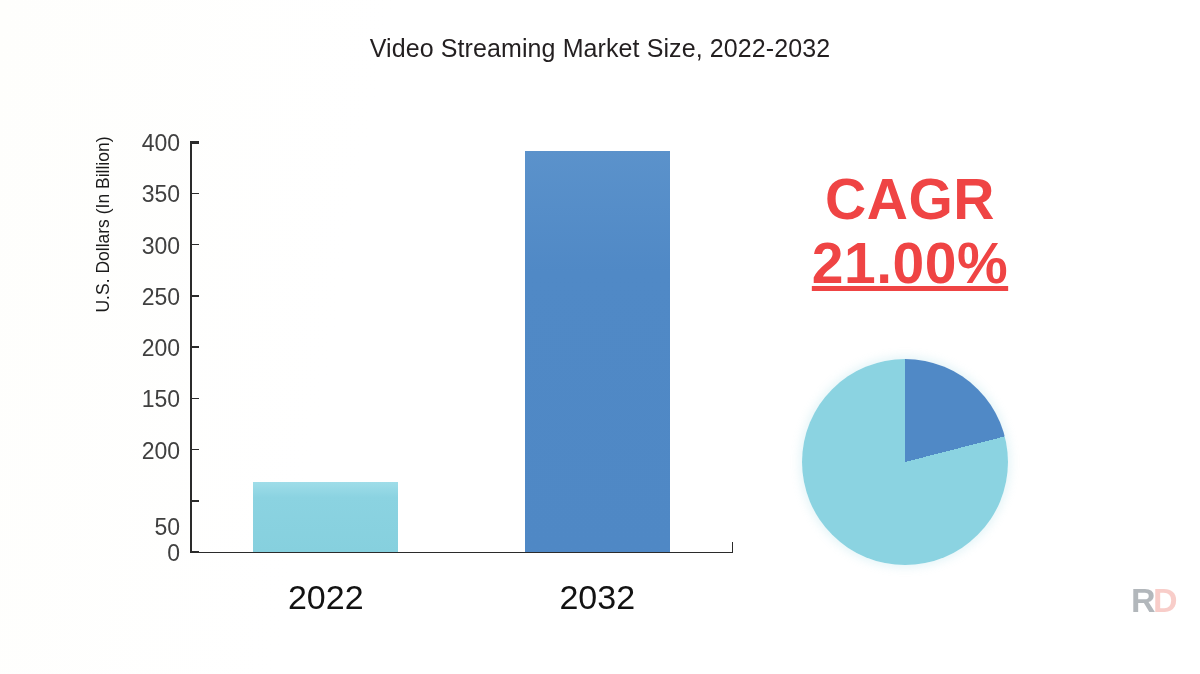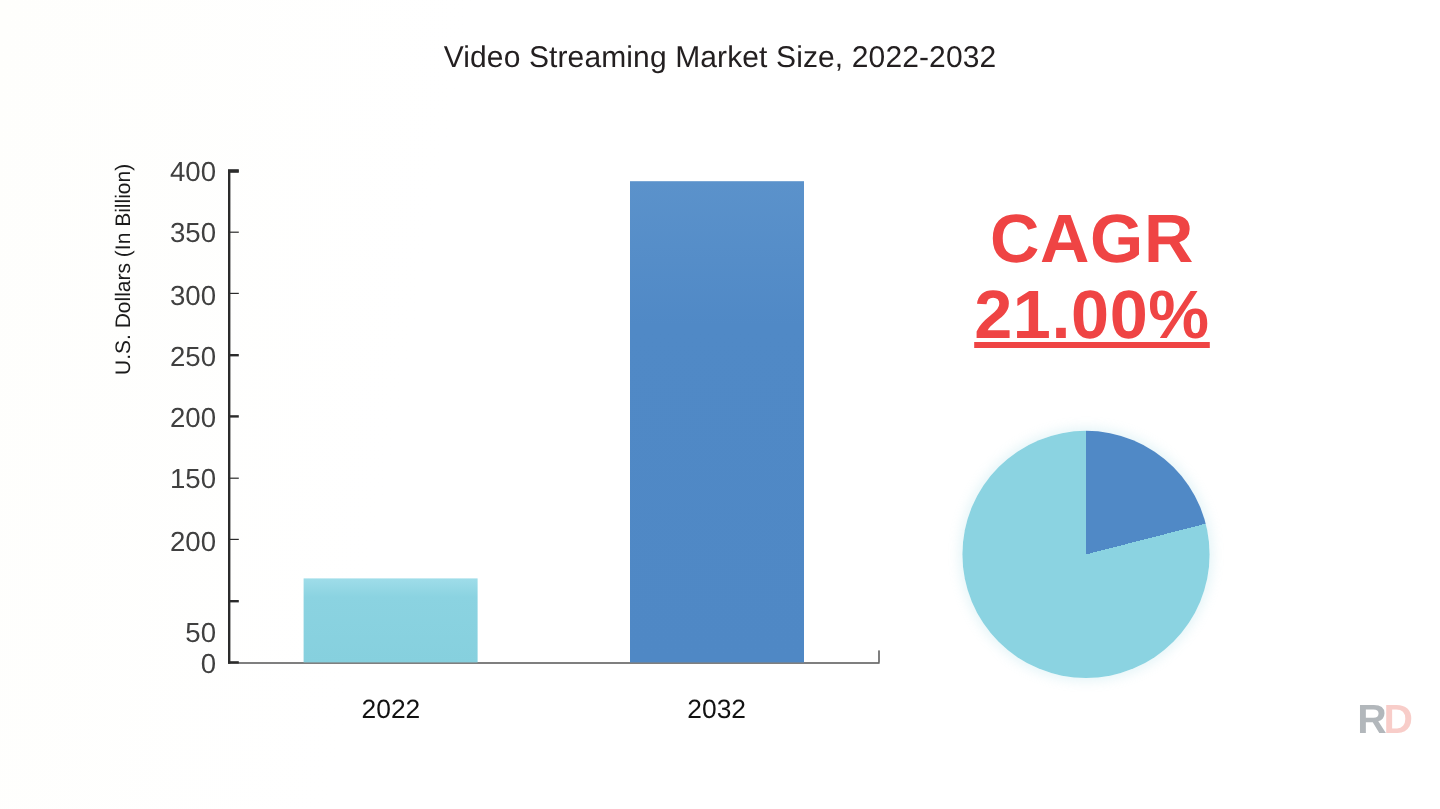--- a/index.html
+++ b/index.html
@@ -105,21 +105,21 @@
   .bar {
     position: absolute;
     bottom: 0;
   }
   .bar-2022 { background: linear-gradient(180deg, #9fdde9 0%, #8bd3e1 22%, #86d0de 100%); }
   .bar-2032 { background: linear-gradient(180deg, #5b92cb 0%, #5089c6 30%, #4f88c5 100%); }
 
   .x-tick-label {
     position: absolute;
     top: 578px;
-    font-size: 22px;
+    font-size: 34px;
     color: #121212;
     text-align: center;
     white-space: nowrap;
   }
 
   
   #cagr-block {
     position: absolute;
     left: 760px;
     top: 170px;

